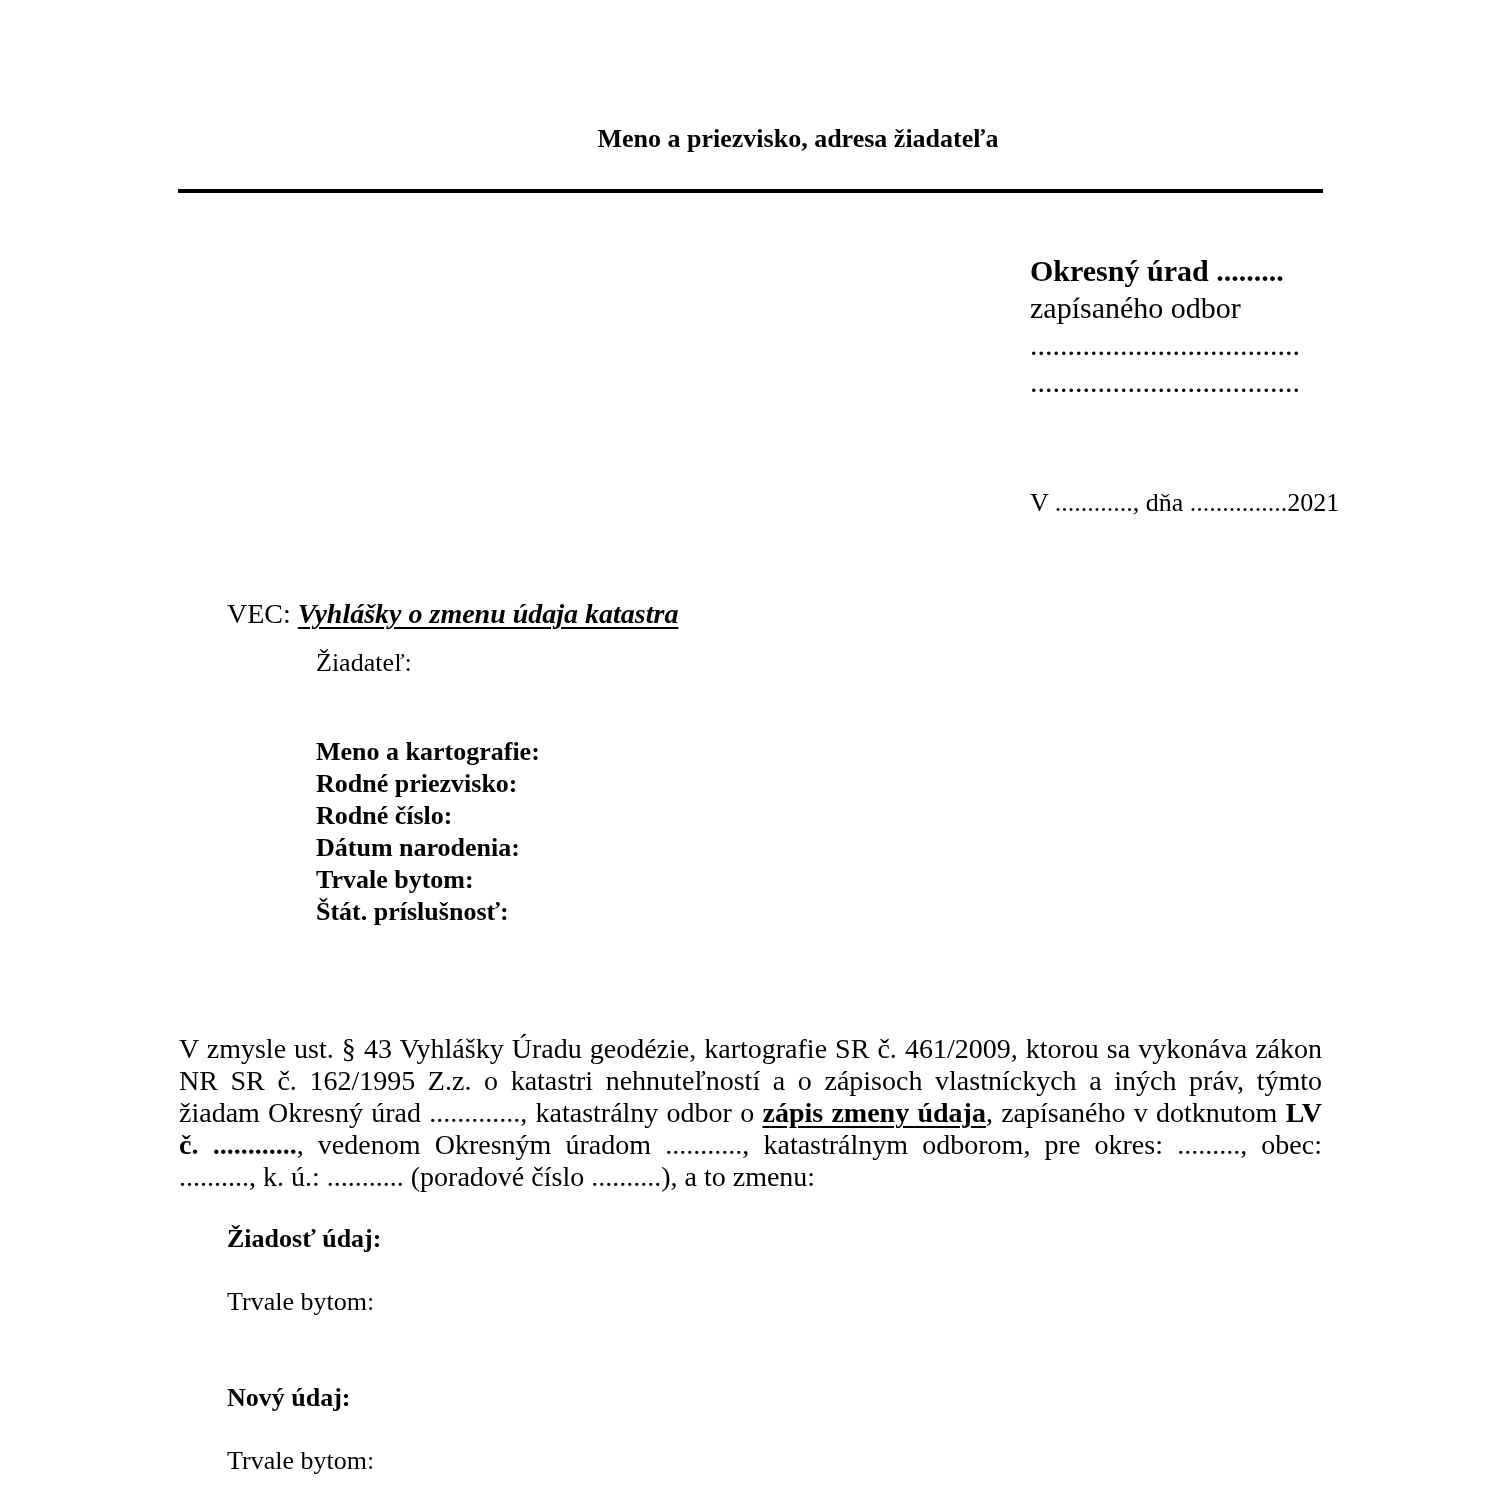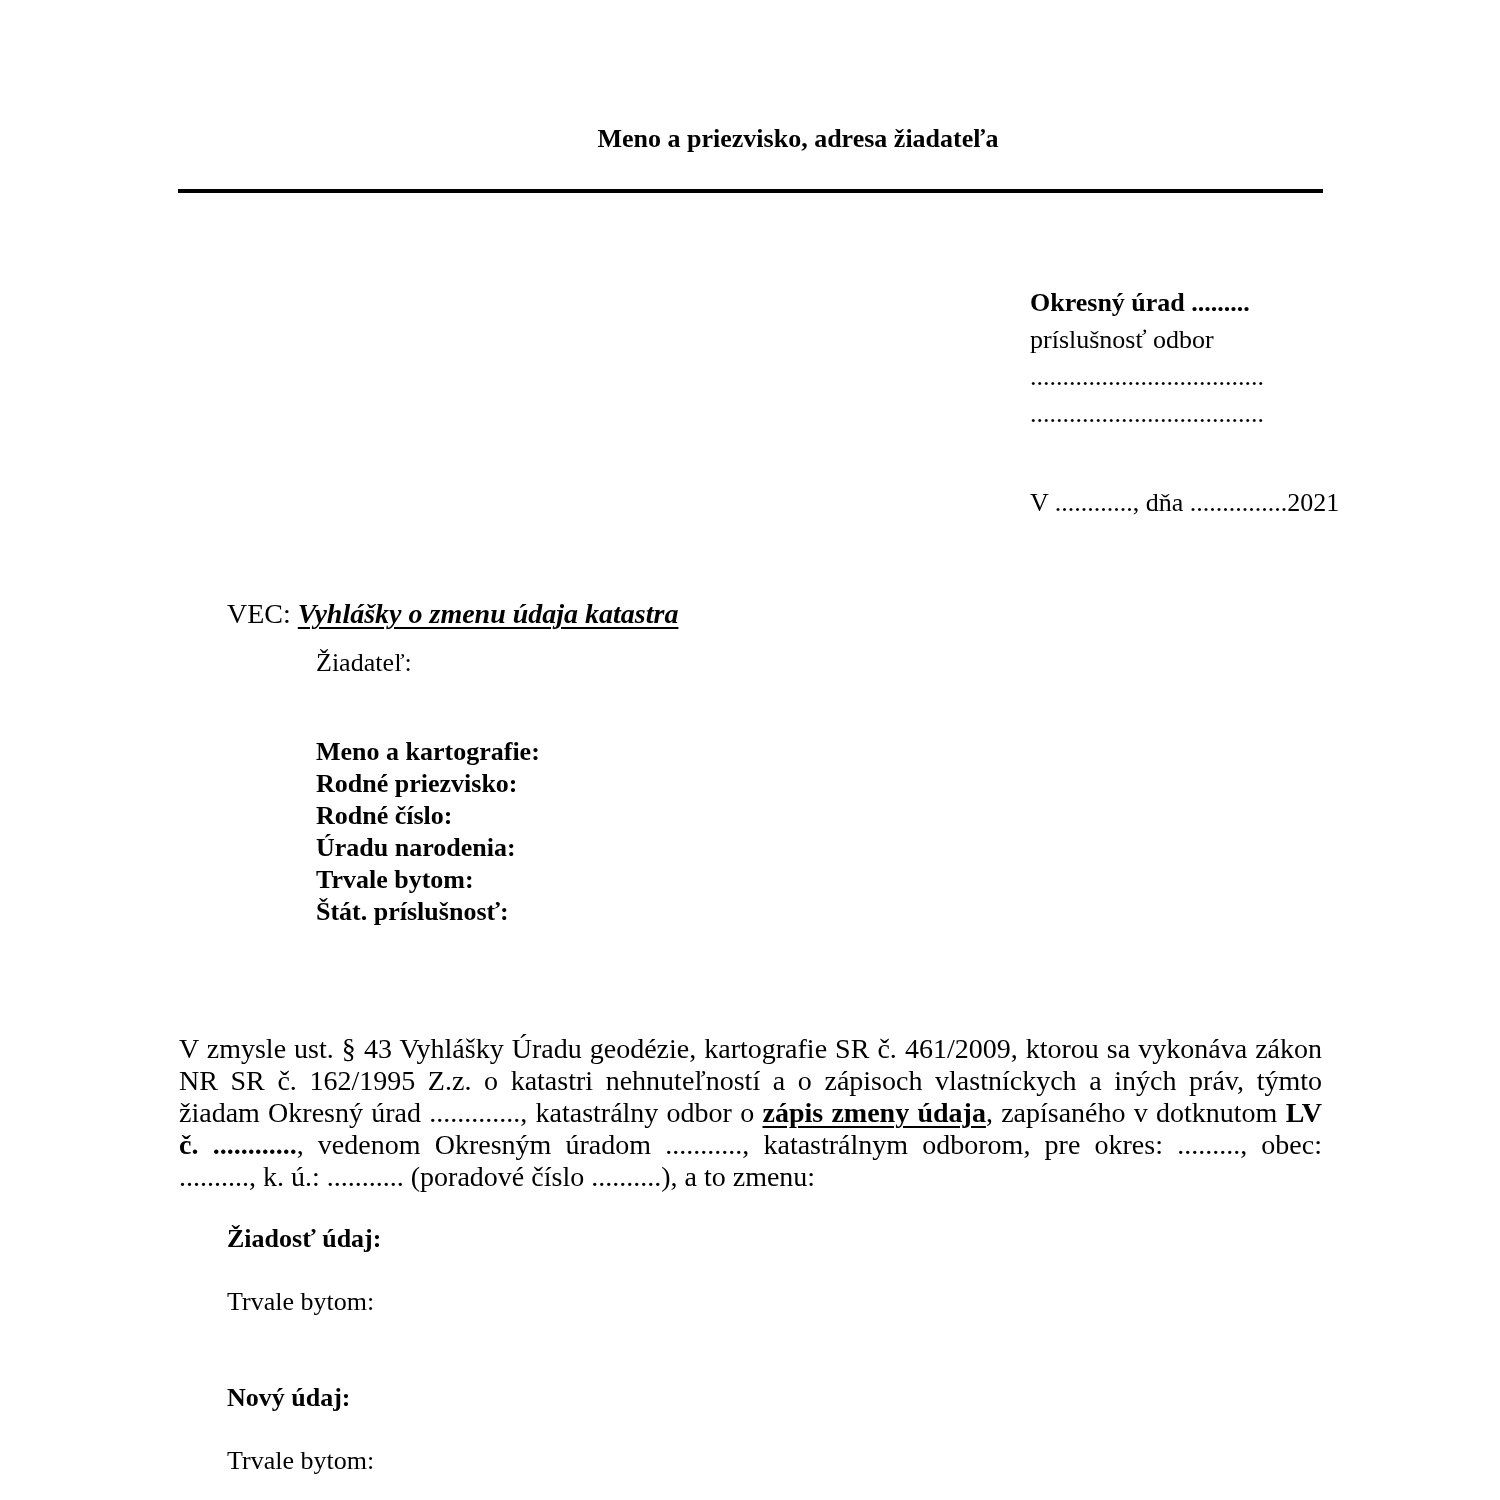--- a/index.html
+++ b/index.html
@@ -7,21 +7,21 @@
       width: 1500px; height: 1500px; position: relative; overflow: hidden;
       font-family: "Liberation Serif", "DejaVu Serif", serif;
       color: #000;
       font-size: 26px;
     }
     .abs { position: absolute; white-space: nowrap; margin-left: 48px; }
     .b { font-weight: bold; }
     .u { text-decoration: underline; text-decoration-thickness: 2px; text-underline-offset: 4px; }
     .header-title { left: 0; width: 1500px; top: 124px; text-align: center; font-weight: bold; font-size: 26px; }
     .rule { position: absolute; left: 178px; top: 189px; width: 1145px; height: 4px; background: #000; }
-    .addr { left: 982px; top: 284px; line-height: 37px; font-size: 26px; }
+    .addr { left: 982px; top: 252px; line-height: 37px; font-size: 30px; }
     .date { left: 982px; top: 488px; font-size: 26px; }
     .subject { left: 179px; top: 598px; font-size: 28px; }
     .subject .title { font-weight: bold; font-style: italic; }
     .applicant { left: 268px; top: 648px; font-size: 26px; }
     .fields { left: 268px; top: 736px; font-size: 26px; font-weight: bold; line-height: 32px; }
     .para {
       position: absolute; left: 179px; top: 1033px; width: 1143px;
       font-size: 28px; line-height: 32px; text-align: justify; text-align-last: left;
     }
     .h-orig { left: 179px; top: 1224px; font-weight: bold; }
@@ -30,39 +30,39 @@
     .new-val { left: 179px; top: 1446px; }
   </style>
 </head>
 <body>
 
 <div class="abs header-title">Meno a priezvisko, adresa žiadateľa</div>
 <div class="rule"></div>
 
 <div class="abs addr">
   <div class="b">Okresný úrad .........</div>
-  <div>príslušnosť odbor</div>
+  <div>zapísaného odbor</div>
   <div>....................................</div>
   <div>....................................</div>
 </div>
 
 <div class="abs date">V ............, dňa ...............2021</div>
 
 <div class="abs subject">
   <span>VEC:</span>
   <span class="title u">Vyhlášky o zmenu údaja katastra</span>
 </div>
 
 <div class="abs applicant">Žiadateľ:</div>
 
 <div class="abs fields">
   <div>Meno a kartografie:</div>
   <div>Rodné priezvisko:</div>
   <div>Rodné číslo:</div>
-  <div>Úradu narodenia:</div>
+  <div>Dátum narodenia:</div>
   <div>Trvale bytom:</div>
   <div>Štát. príslušnosť:</div>
 </div>
 
 <div class="para"><span>V  zmysle ust. § 43 Vyhlášky Úradu geodézie, kartografie SR č. 461/2009, ktorou sa vykonáva zákon NR SR č. 162/1995 Z.z. o katastri nehnuteľností a o zápisoch vlastníckych a iných práv, týmto žiadam Okresný úrad ............., katastrálny odbor o </span><span class="b u">zápis zmeny údaja</span><span>, zapísaného v dotknutom </span><span class="b">LV č. ............</span><span>, vedenom Okresným úradom ..........., katastrálnym odborom, pre okres: ........., obec: .........., k. ú.: ........... (poradové číslo ..........), a to zmenu:</span></div>
 
 <div class="abs h-orig">Žiadosť údaj:</div>
 <div class="abs orig-val">Trvale bytom:</div>
 
 <div class="abs h-new">Nový údaj:</div>

